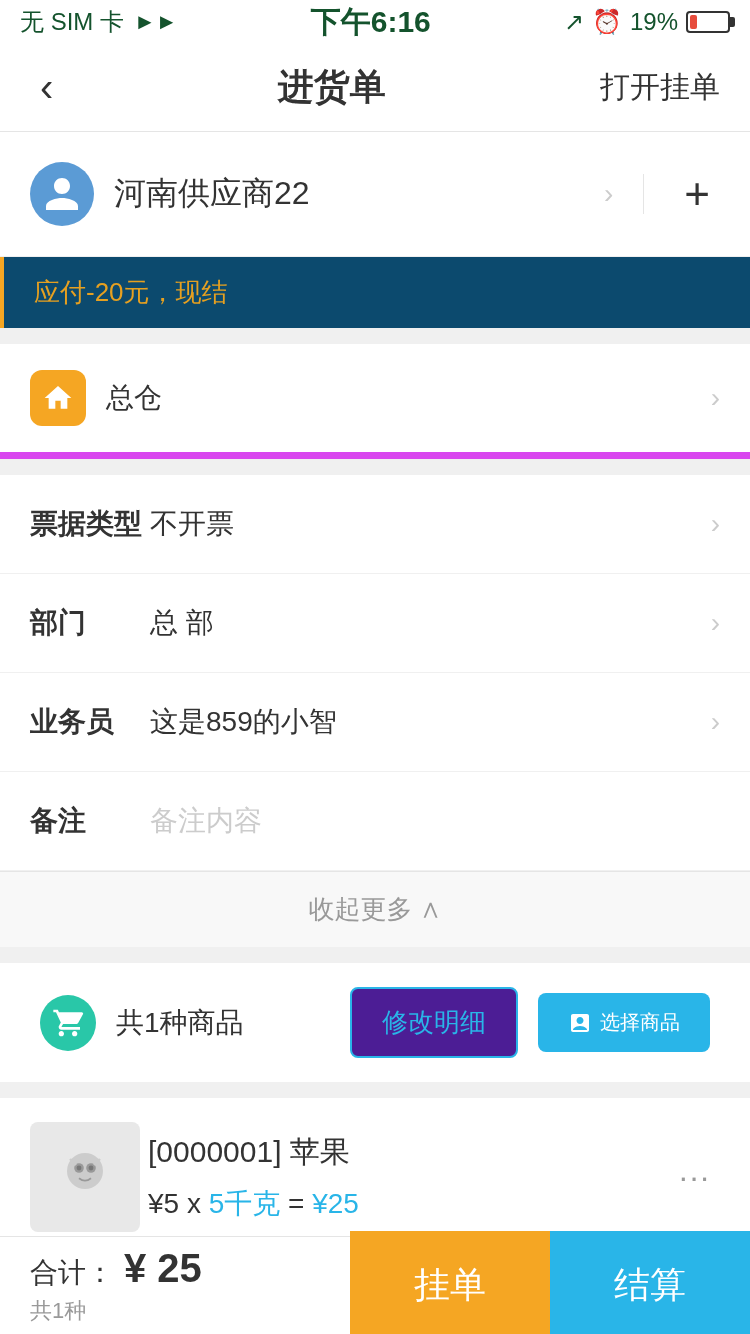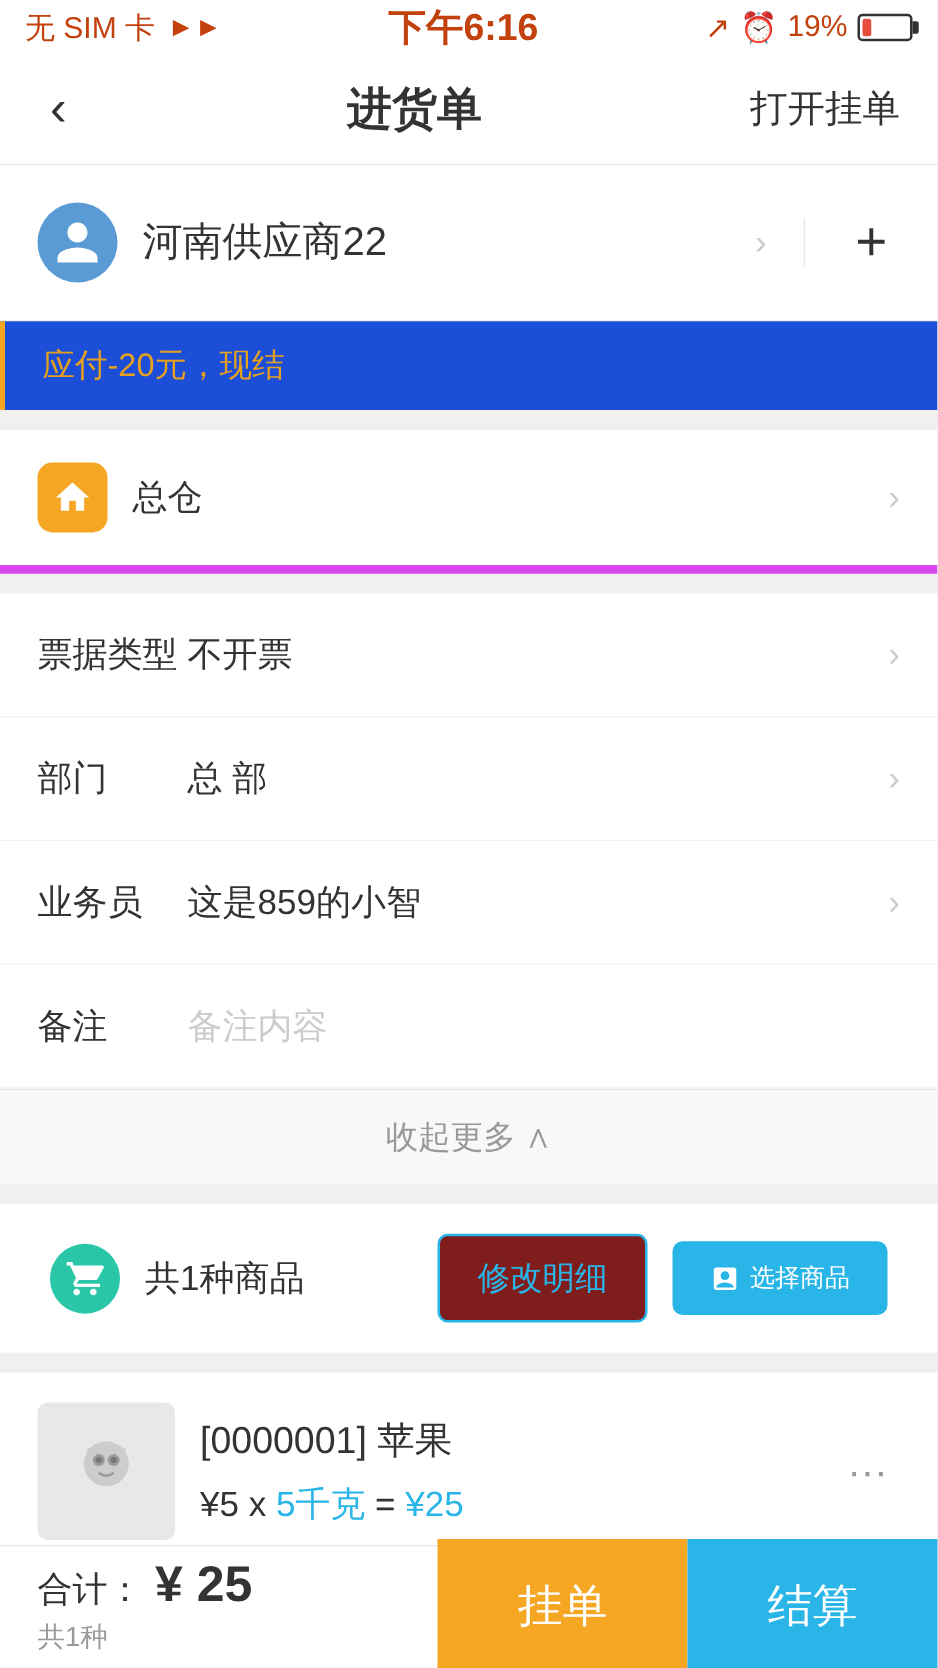--- a/index.html
+++ b/index.html
@@ -15,21 +15,21 @@
 
     
     .status-bar {
       height: 44px;
       background: #fff;
       display: flex;
       align-items: center;
       justify-content: space-between;
       padding: 0 20px;
       font-size: 24px;
-      color: #c2410c;
+      color: #14532d;
     }
     .status-left { display: flex; align-items: center; gap: 10px; }
     .status-center { font-size: 30px; font-weight: 600; }
     .status-right { display: flex; align-items: center; gap: 8px; font-size: 24px; }
     .battery-icon {
       width: 44px; height: 22px;
       border: 2px solid #333;
       border-radius: 4px;
       position: relative;
       display: inline-flex;
@@ -130,21 +130,21 @@
       padding: 0 10px;
     }
     .divider-v {
       width: 1px;
       height: 40px;
       background: #e5e5e5;
     }
 
     
     .notice-banner {
-      background: #1d4ed8;
+      background: #0c4a6e;
       padding: 18px 30px;
       font-size: 26px;
       color: #e6a020;
       border-left: 4px solid #f5a623;
     }
 
     
     .form-row {
       display: flex;
       align-items: center;
@@ -152,20 +152,21 @@
       background: #fff;
       border-bottom: 1px solid #f0f0f0;
       cursor: pointer;
     }
     .form-row:last-child { border-bottom: none; }
     .form-label {
       font-size: 28px;
       color: #333;
       width: 120px;
       flex-shrink: 0;
+      font-weight: bold;
     }
     .form-value {
       flex: 1;
       font-size: 28px;
       color: #333;
     }
     .form-value.placeholder {
       color: #ccc;
     }
     .form-icon-row {
@@ -224,21 +225,21 @@
       flex: 1;
       font-size: 28px;
       color: #333;
     }
     .btn-outline {
       padding: 16px 30px;
       border: 2px solid #29b5e8;
       border-radius: 8px;
       color: #29b5e8;
       font-size: 26px;
-      background: #7f1d1d;
+      background: #4c1d95;
       cursor: pointer;
     }
     .btn-primary {
       padding: 16px 30px;
       border: none;
       border-radius: 8px;
       background: #29b5e8;
       color: #fff;
       font-size: 20px;
       display: flex;
@@ -248,21 +249,21 @@
     }
     .btn-primary svg { width: 24px; height: 24px; fill: #fff; }
 
     
     .product-item {
       background: #fff;
       display: flex;
       align-items: center;
       padding: 24px 30px;
       margin-top: 2px;
-      gap: 20px;
+      gap: 8px;
     }
     .product-thumb {
       width: 110px;
       height: 110px;
       background: #e8e8e8;
       border-radius: 8px;
       display: flex;
       align-items: center;
       justify-content: center;
       flex-shrink: 0;

